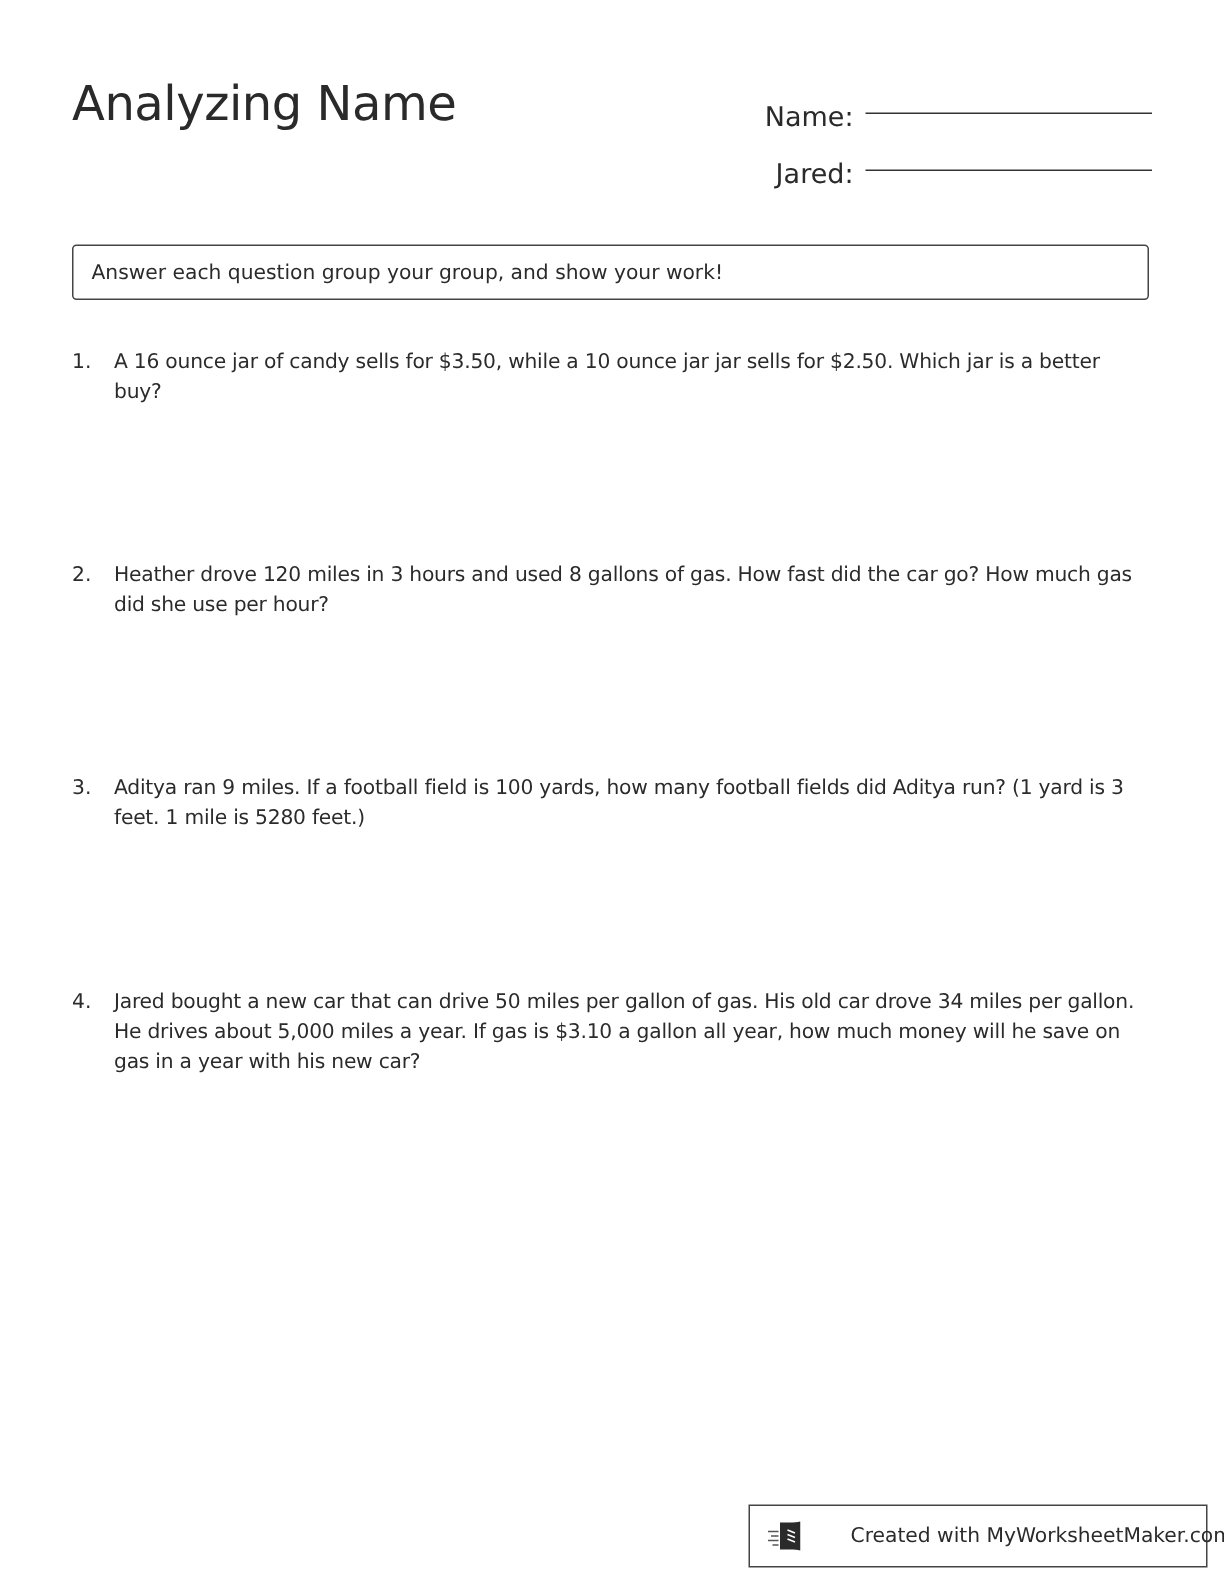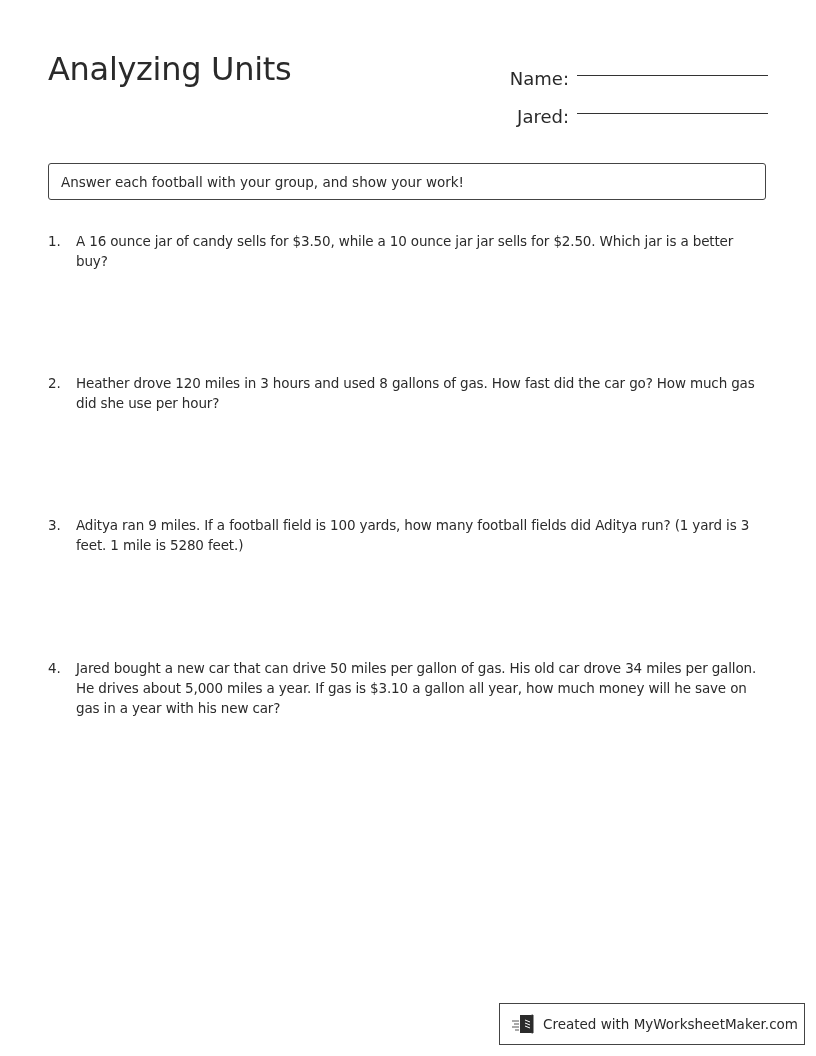--- a/index.html
+++ b/index.html
@@ -91,50 +91,51 @@
       position: absolute;
       left: 499px;
       top: 1003px;
       width: 306px;
       height: 42px;
       border: 1.3px solid #444;
       box-sizing: border-box;
       display: flex;
       align-items: center;
       padding-left: 11px;
+      gap: 24px;
     }
     .footer-icon {
       width: 26px;
       height: 22px;
       display: inline-block;
       margin-right: 6px;
     }
     .footer-text {
       font-size: 13.5px;
       color: #2b2b2b;
       white-space: nowrap;
     }
   </style>
 </head>
 <body>
 
-<h1 class="title">Analyzing Units</h1>
+<h1 class="title">Analyzing Name</h1>
 
 <div class="field-row" style="top:50px;">
   <span class="field-label">Name:</span>
   <div class="field-line"></div>
 </div>
 
 <div class="field-row" style="top:88px;">
   <span class="field-label">Jared:</span>
   <div class="field-line"></div>
 </div>
 
 <div class="instructions">
-  <span class="instructions-text">Answer each football with your group, and show your work!</span>
+  <span class="instructions-text">Answer each question group your group, and show your work!</span>
 </div>
 
 <div class="question" style="top:231px;">
   <span class="q-num">1.</span>
   <span class="q-text">A 16 ounce jar of candy sells for $3.50, while a 10 ounce jar jar sells for $2.50. Which jar is a better buy?</span>
 </div>
 
 <div class="question" style="top:373px;">
   <span class="q-num">2.</span>
   <span class="q-text">Heather drove 120 miles in 3 hours and used 8 gallons of gas. How fast did the car go? How much gas did she use per hour?</span>

